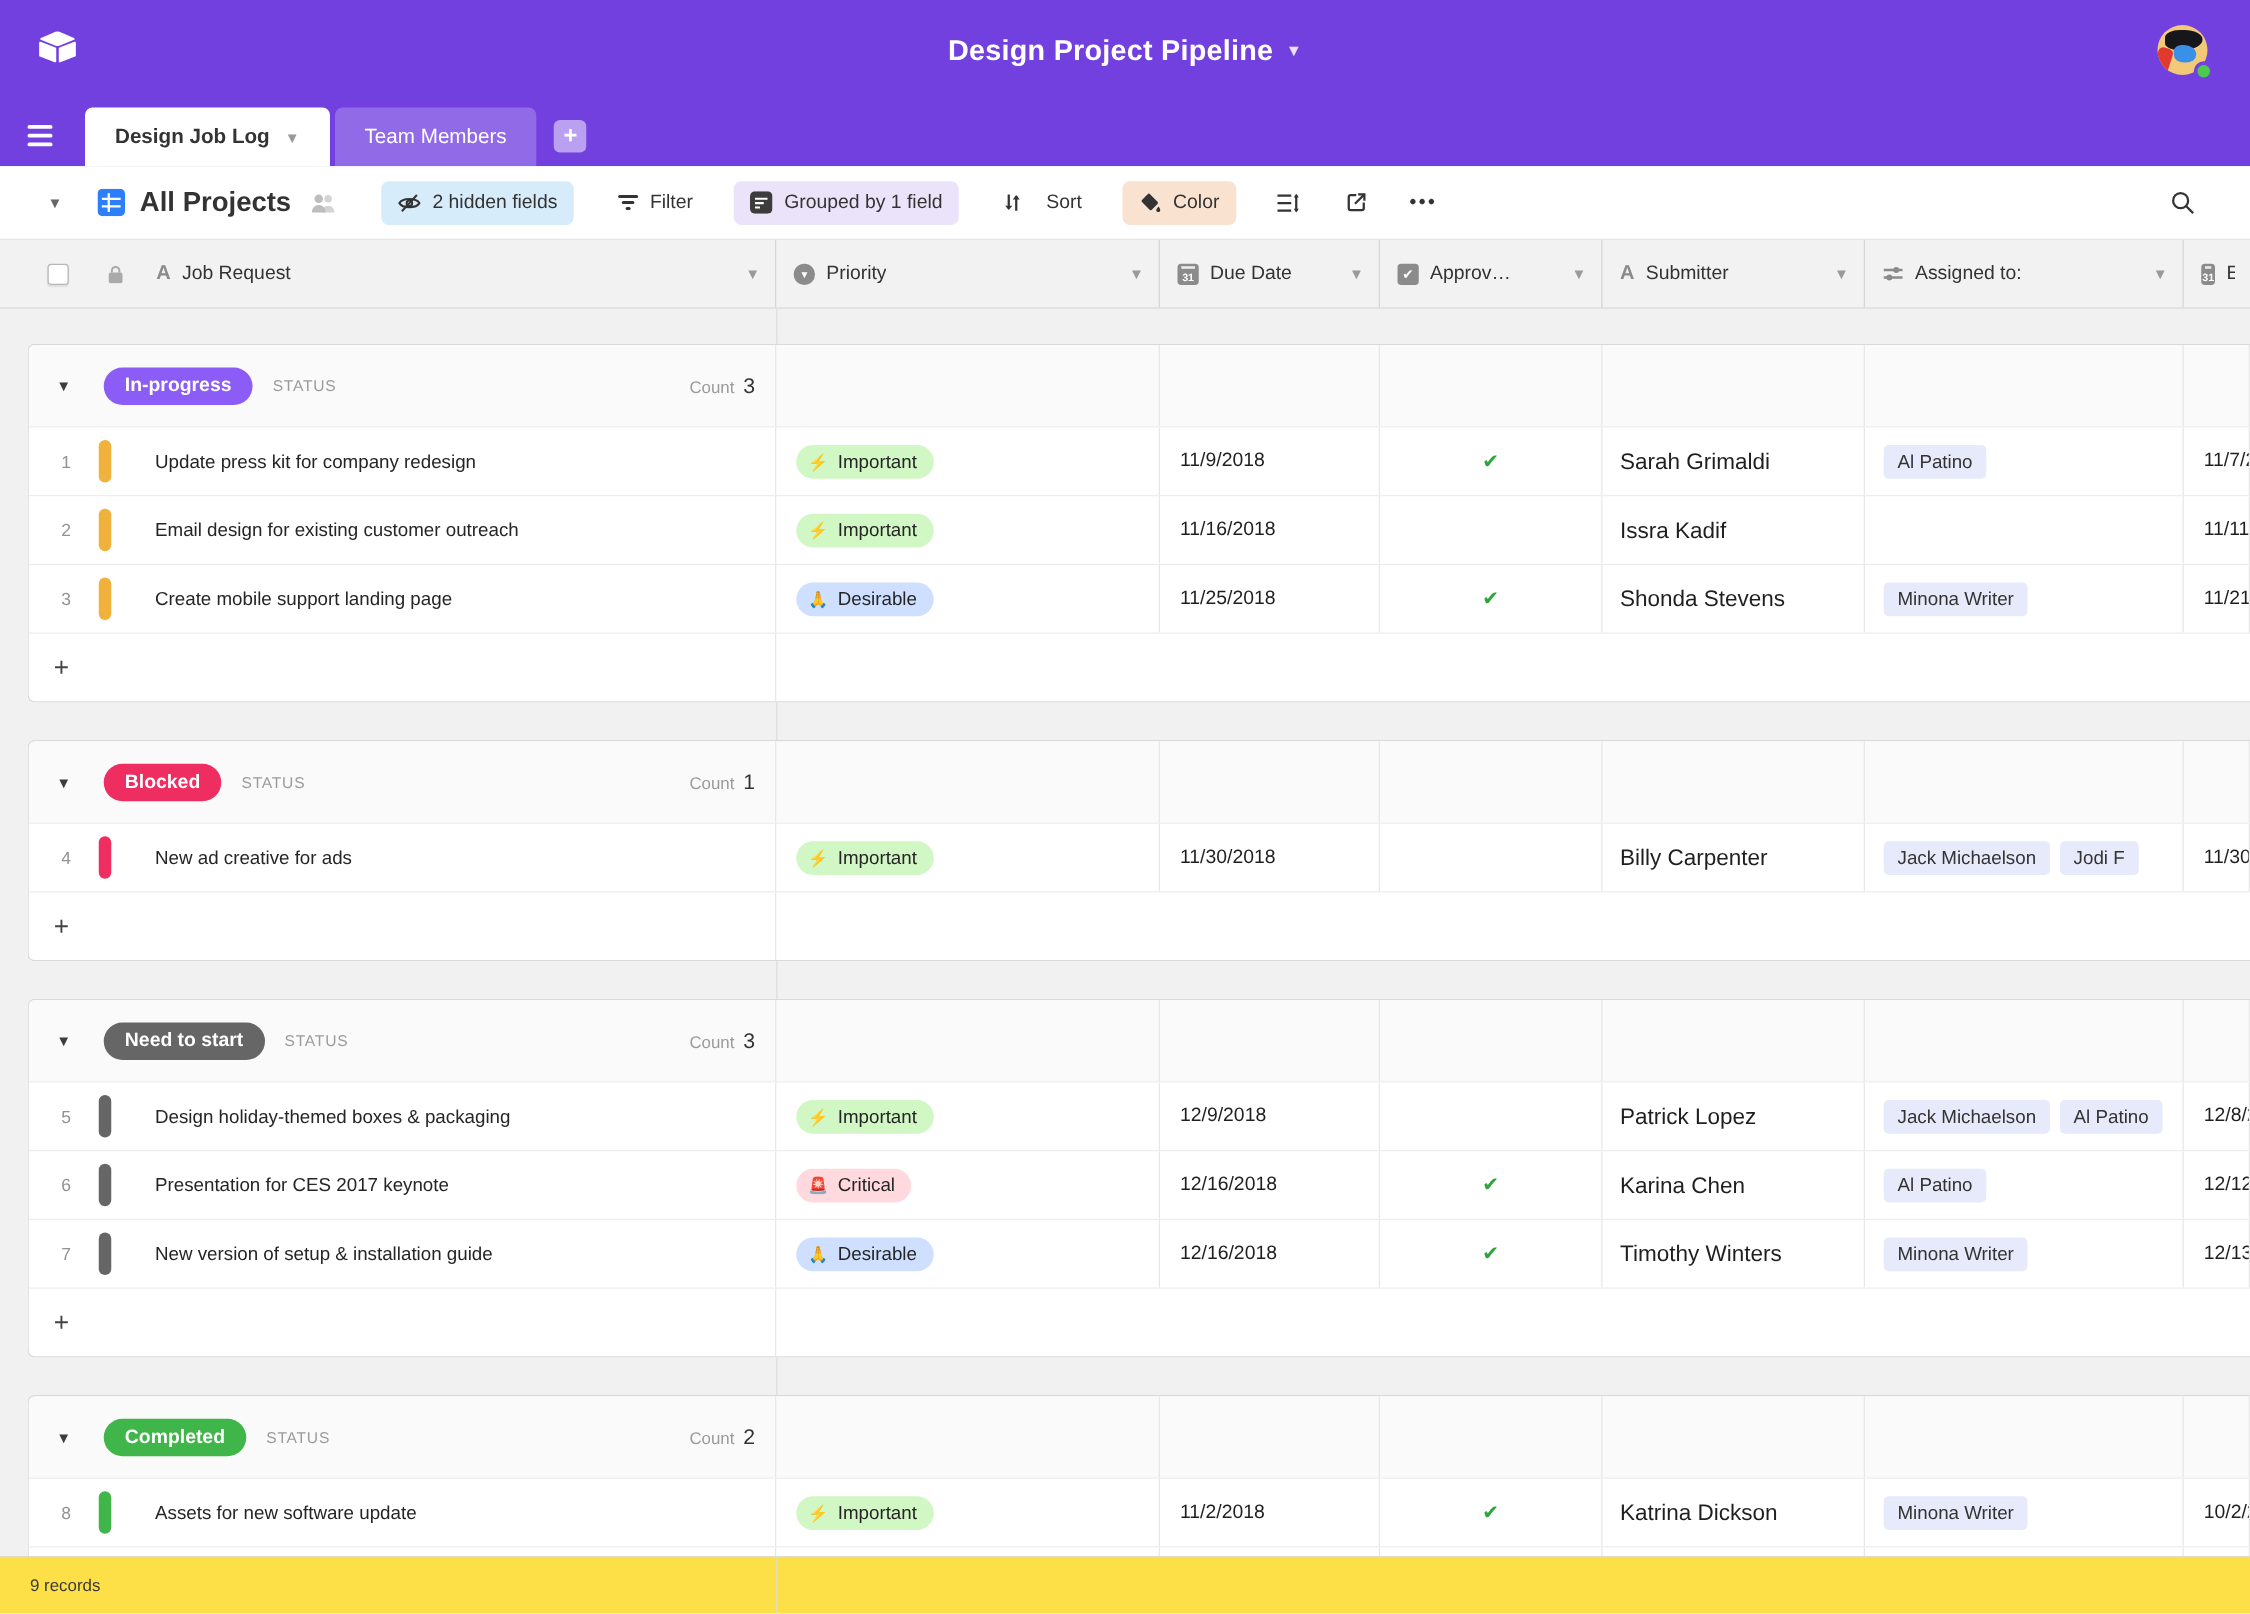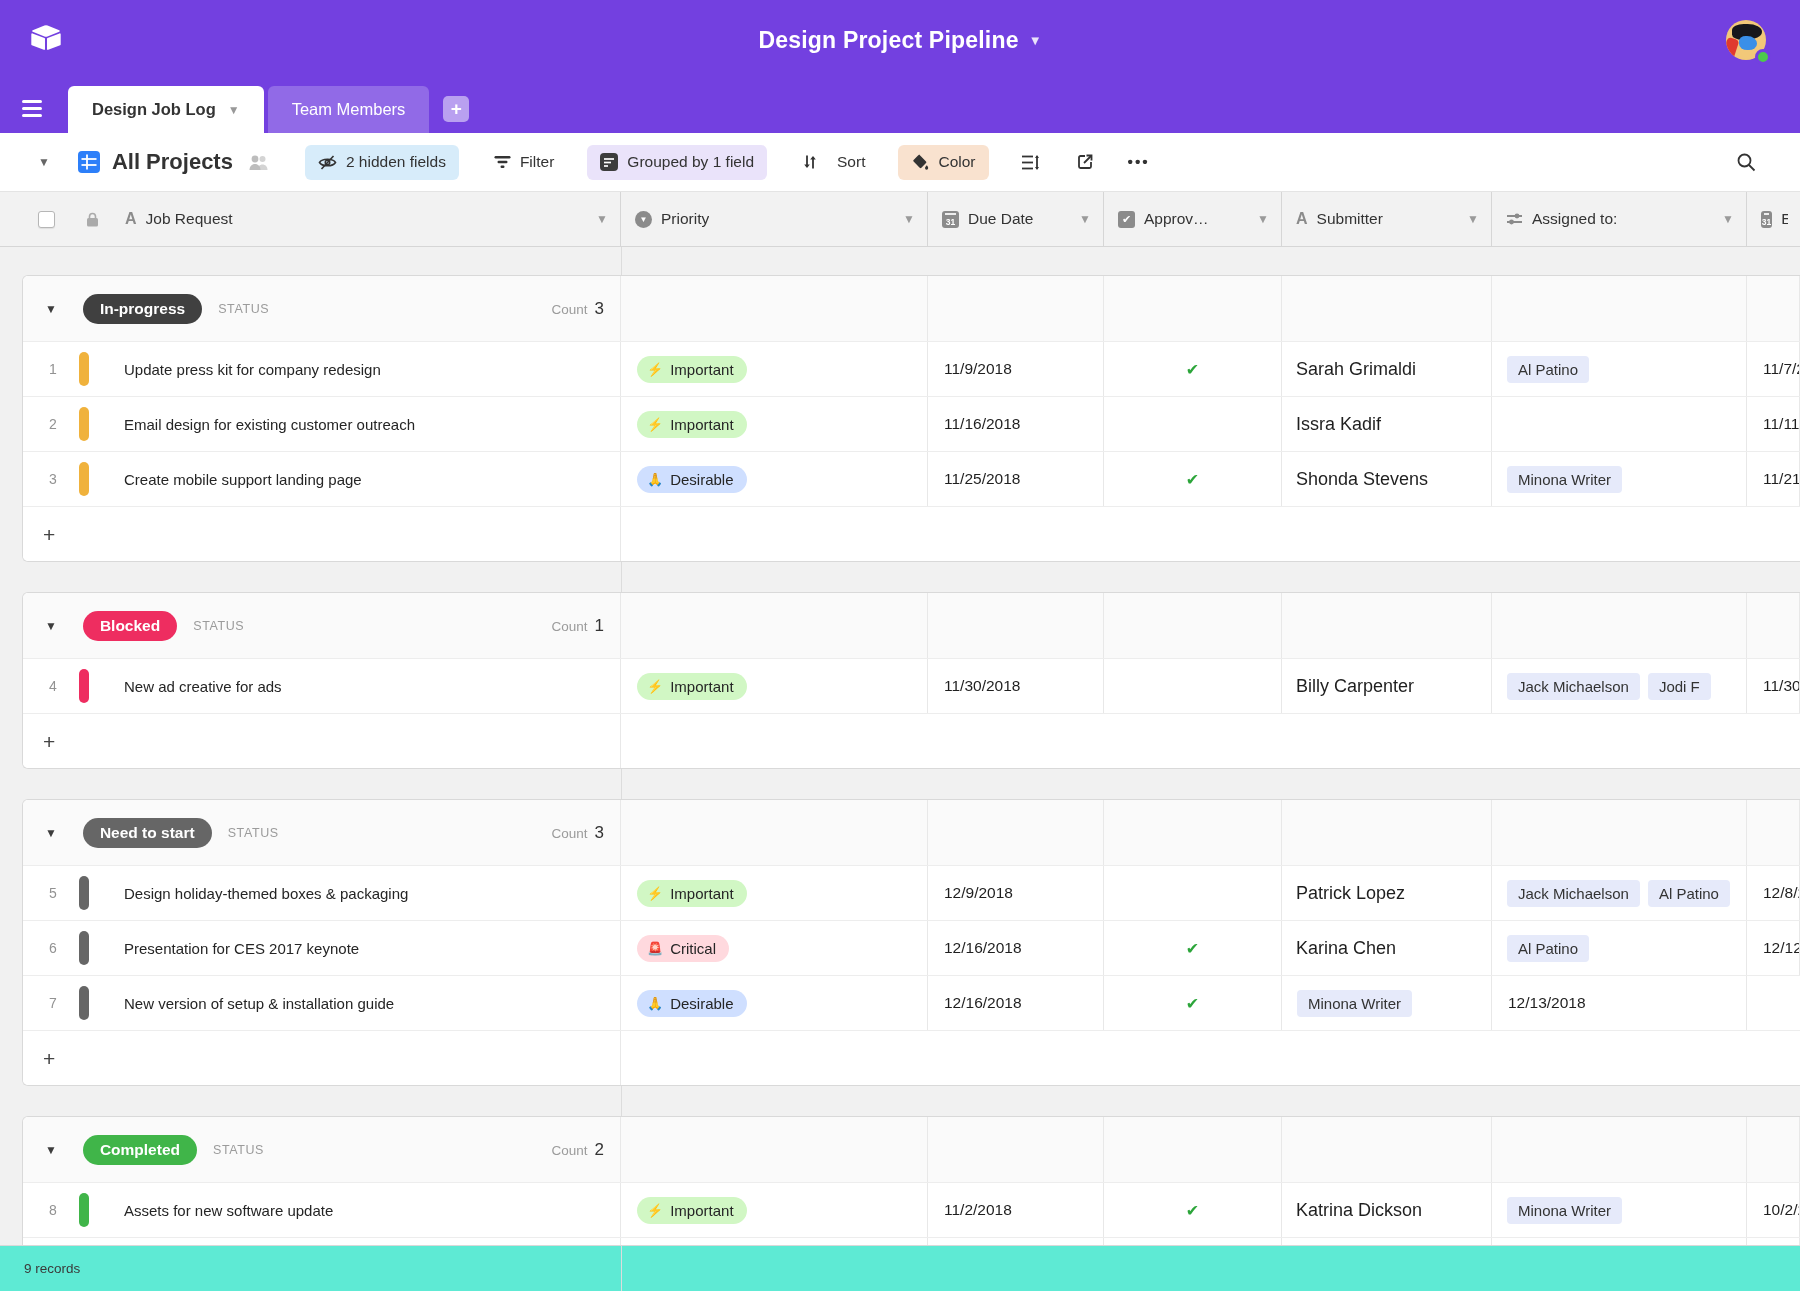--- a/index.html
+++ b/index.html
@@ -90,21 +90,21 @@
   .due, .enddate { margin-left:16px; font-size:15.5px; color:#1f1f1f; }
   .check { margin:0 auto; color:#2ca53a; font-size:16px; }
   .submitter { margin-left:14px; font-size:18px; color:#1f1f1f; }
   .tags { display:flex; gap:8px; margin-left:15px; }
   .tag { background:#e6eafa; border-radius:4px; padding:5px 11px; font-size:15px; color:#333; flex-shrink:0; }
   .addrow { height:55px; border-top:1px solid #ededed; background:#fff; }
   .addcell { display:flex; align-items:center; padding-left:20px; border-right:1px solid #e8e8e8; cursor:pointer; }
   .plus { color:#444; font-size:21px; font-weight:400; line-height:1; }
 
   
-  .footer { position:relative; height:46px; background:#5eead4; border-top:1px solid #d9d9d9; display:flex; align-items:center; padding-left:24px; }
+  .footer { position:relative; height:46px; background:#fde047; border-top:1px solid #d9d9d9; display:flex; align-items:center; padding-left:24px; }
   .records { font-size:13.5px; color:#3a3a3a; }
 
   svg { display:block; }
 </style>
 </head>
 <body>
 
 <div class="app">
 
   <div class="topbar">
@@ -317,21 +317,21 @@
 
   <div class="tbody">
     <div id="groups">
         <div class="spacer first">
           <div class="vline"></div>
         </div>
         <div class="groupbox">
           <div class="grow grid">
             <div class="gcell gcell-first">
               <span class="tri">▼</span>
-              <span class="gpill" style="background: #404040;">In-progress</span>
+              <span class="gpill" style="background: #8b5cf6;">In-progress</span>
               <span class="gfield">STATUS</span>
               <span class="gcount">
                 <span class="gcount-label">Count</span>
                 <span class="gcount-num">3</span>
               </span>
             </div>
             <div class="gcell"></div>
             <div class="gcell"></div>
             <div class="gcell"></div>
             <div class="gcell"></div>
@@ -576,20 +576,23 @@
                 <span>Desirable</span>
               </span>
             </div>
             <div class="cell">
               <span class="due">12/16/2018</span>
             </div>
             <div class="cell">
               <span class="check" style="color: rgb(44, 165, 58);">✔</span>
             </div>
             <div class="cell">
+              <span class="submitter">Timothy Winters</span>
+            </div>
+            <div class="cell">
               <span class="tags">
                 <span class="tag">Minona Writer</span>
               </span>
             </div>
             <div class="cell">
               <span class="enddate">12/13/2018</span>
             </div>
           </div>
           <div class="addrow grid">
             <div class="addcell">

